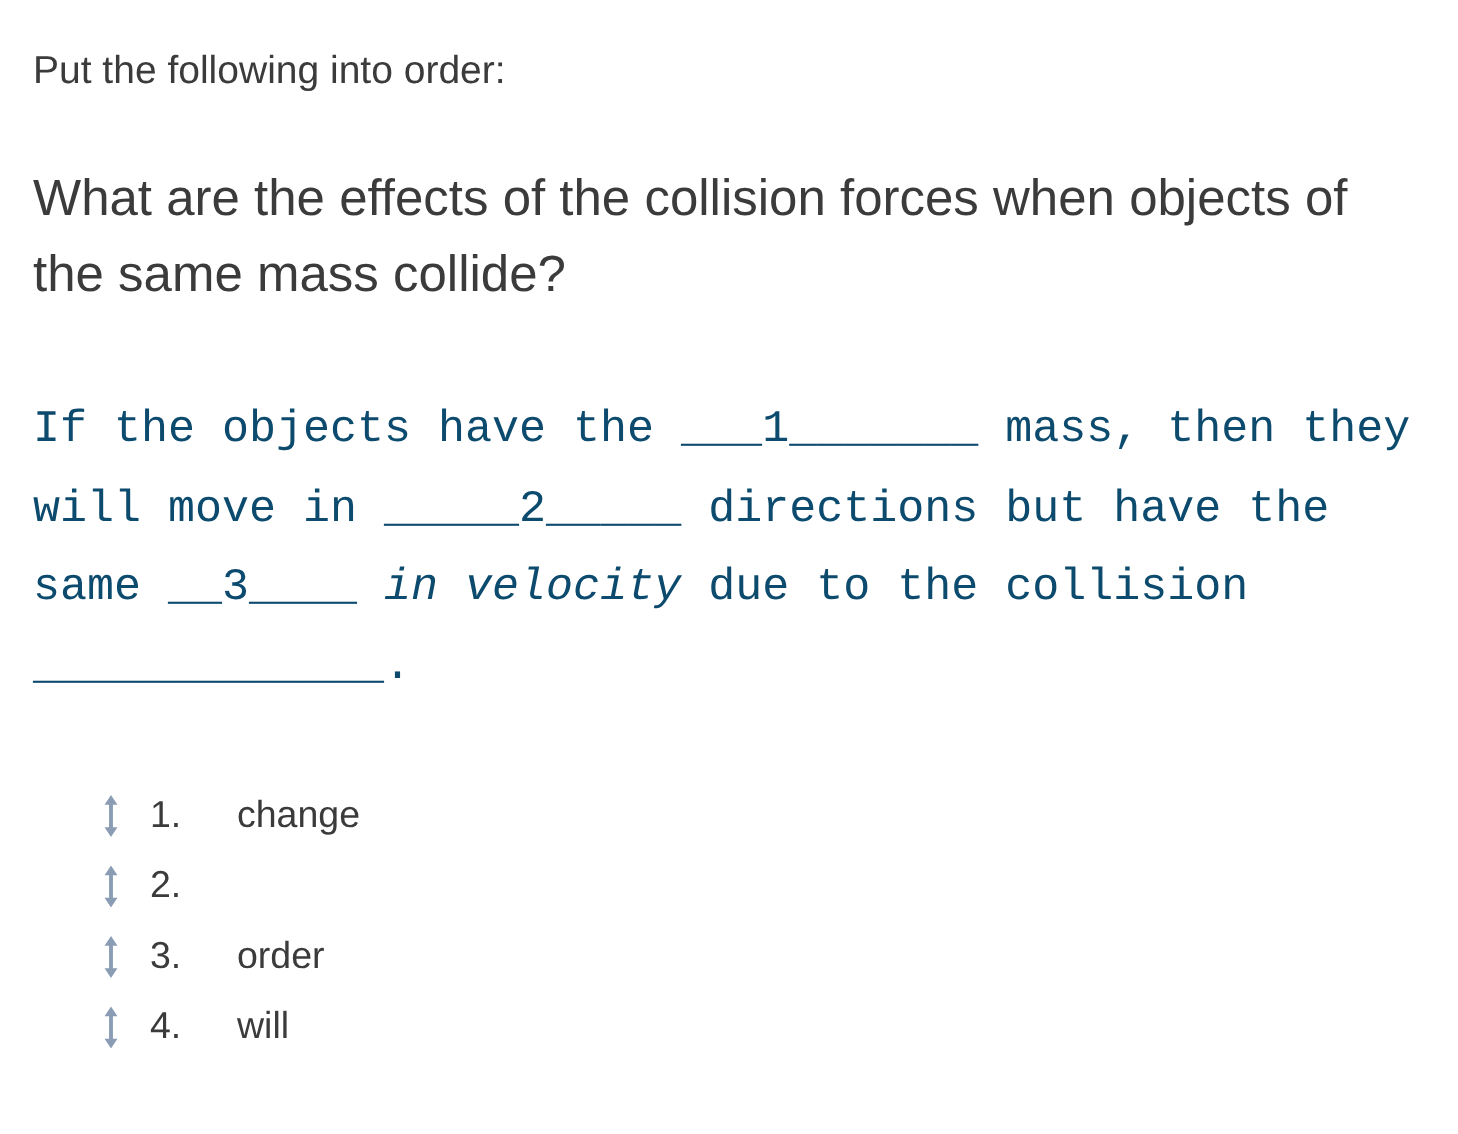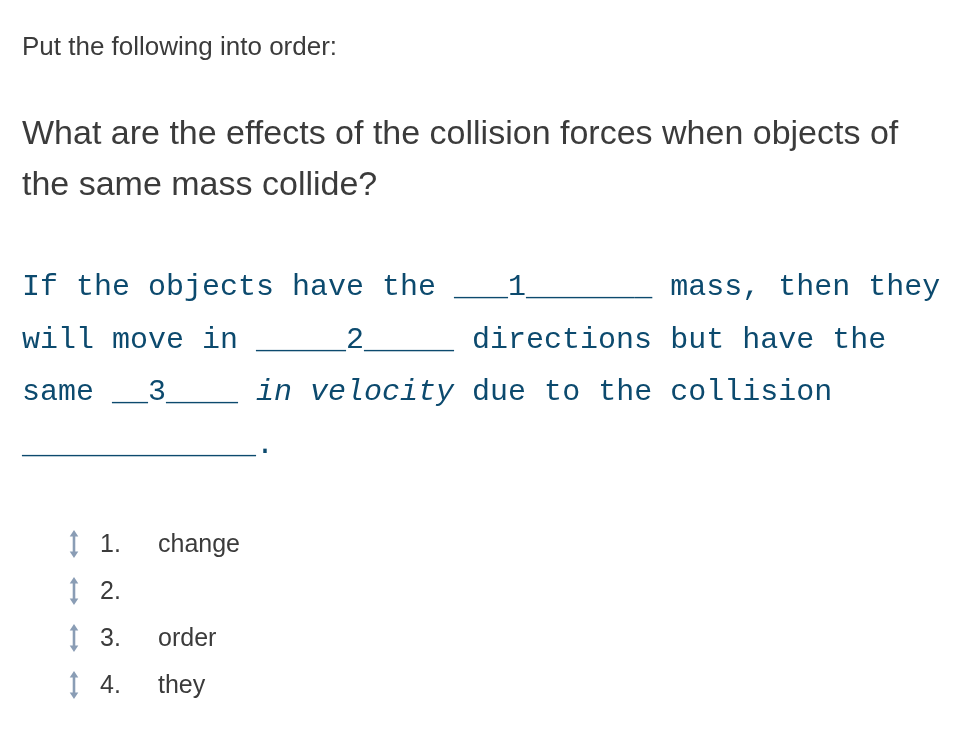--- a/index.html
+++ b/index.html
@@ -110,15 +110,15 @@
     <span class="option-number">3.</span>
     <span class="option-text">order</span>
   </div>
   <div class="option">
     <span class="drag-icon">
       <svg viewBox="0 0 16 26" fill="currentColor">
         <path d="M8 0 L12 6 L9.2 6 L9.2 20 L12 20 L8 26 L4 20 L6.8 20 L6.8 6 L4 6 Z"></path>
       </svg>
     </span>
     <span class="option-number">4.</span>
-    <span class="option-text">they</span>
+    <span class="option-text">will</span>
   </div>
 </div>
 
 </body></html>

